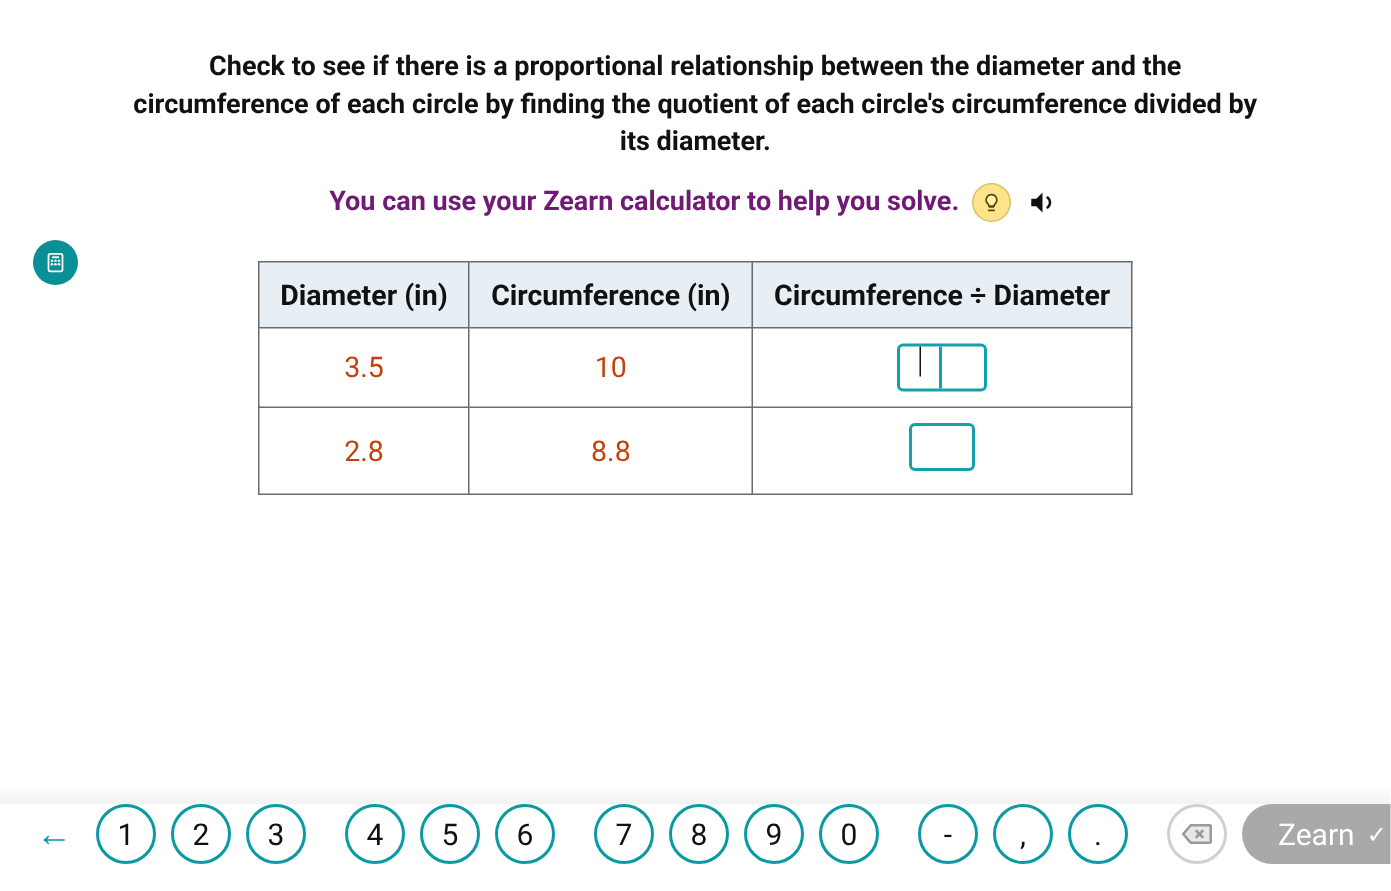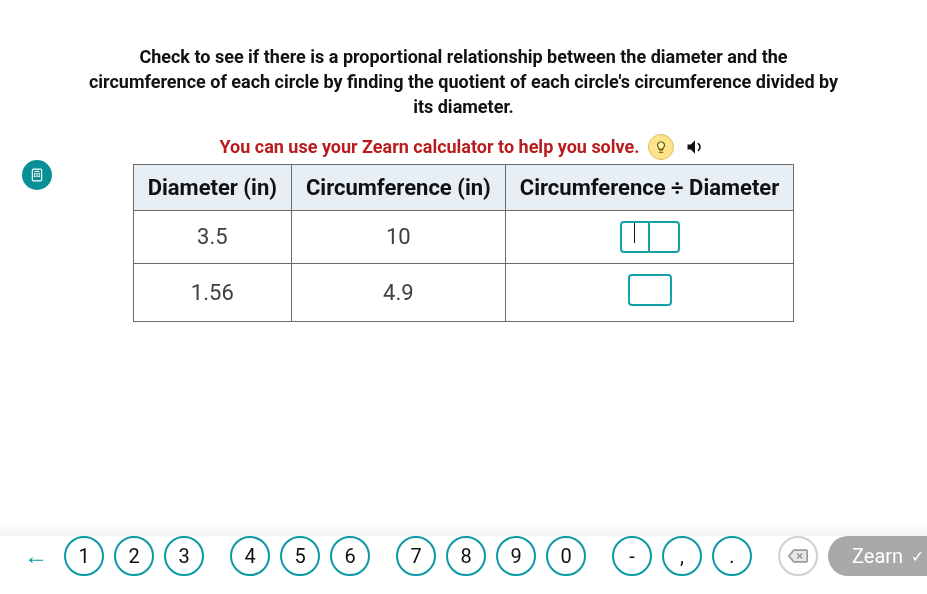--- a/index.html
+++ b/index.html
@@ -5,38 +5,38 @@
     * { box-sizing: border-box; margin: 0; padding: 0; }
     body {
       width: 927px;
       height: 594px;
       font-family: -apple-system, BlinkMacSystemFont, "Segoe UI", Roboto, Helvetica, Arial, sans-serif;
       background: #fff;
       position: relative;
       overflow: hidden;
     }
     .content-area {
-      padding: 44px 80px 0 80px;
+      padding: 32px 80px 0 80px;
       position: relative;
     }
     .instructions {
       text-align: center;
       font-weight: 700;
       font-size: 18px;
       line-height: 1.4;
       margin: 0 auto 14px auto;
       max-width: 760px;
       color: #111;
     }
     .hint-row {
       text-align: center;
       font-weight: 700;
       font-size: 18px;
-      color: #b91c1c;
-      margin-bottom: 4px;
+      color: #701a75;
+      margin-bottom: 26px;
       display: flex;
       align-items: center;
       justify-content: center;
       gap: 8px;
     }
     .hint-icon, .audio-icon {
       display: inline-flex;
       align-items: center;
       justify-content: center;
       width: 26px;
@@ -64,37 +64,37 @@
       justify-content: center;
       color: #fff;
       font-size: 14px;
     }
     .table-wrap {
       display: flex;
       justify-content: center;
     }
     table.data-table {
       border-collapse: collapse;
-      font-size: 22px;
+      font-size: 19px;
     }
     table.data-table th, table.data-table td {
       border: 1px solid #6b6b6b;
       padding: 10px 14px;
       text-align: center;
       vertical-align: middle;
     }
     table.data-table th {
       background: #e7eef4;
       font-weight: 700;
       color: #111;
       white-space: nowrap;
     }
     table.data-table td {
       height: 46px;
-      color: #404040;
+      color: #c2410c;
     }
     .answer-cell {
       width: 230px;
     }
     .answer-box {
       display: inline-flex;
       align-items: center;
       justify-content: center;
       border: 2px solid #14a1aa;
       border-radius: 4px;
@@ -237,22 +237,22 @@
           <td>3.5</td>
           <td>10</td>
           <td class="answer-cell">
             <span class="answer-box double">
               <span class="slot"><span class="cursor-blink"></span></span>
               <span class="slot"></span>
             </span>
           </td>
         </tr>
         <tr>
-          <td>1.56</td>
-          <td>4.9</td>
+          <td>2.8</td>
+          <td>8.8</td>
           <td class="answer-cell">
             <span class="answer-box single"></span>
           </td>
         </tr>
       </tbody>
     </table>
   </div>
 </div>
 
 <div class="keypad-bar">

